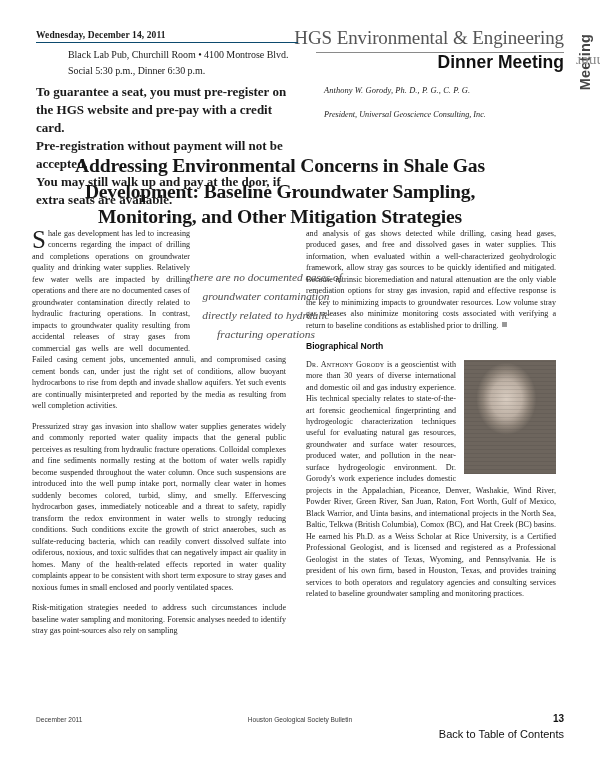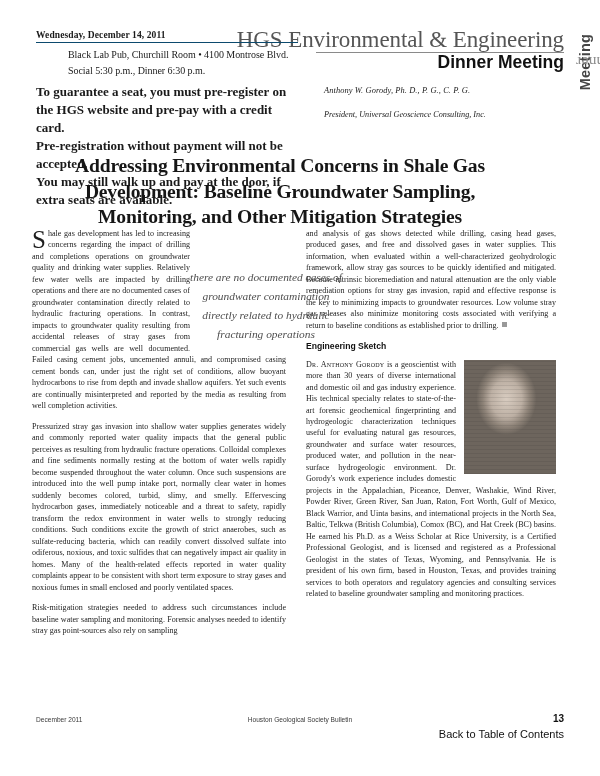--- a/index.html
+++ b/index.html
@@ -28,21 +28,21 @@
     position: absolute;
     left: 0; right: 0; top: 0;
     height: 132px;
   }
   .mast-title {
     position: absolute;
     right: 36px;
     top: 27px;
     text-align: right;
     font-family: "Liberation Serif", serif;
-    font-size: 23px;
+    font-size: 19px;
     letter-spacing: -0.1px;
     color: #555;
     white-space: nowrap;
   }
   .mast-title-rule {
     position: absolute;
     right: 36px;
     top: 52px;
     width: 248px;
     height: 1px;
@@ -302,21 +302,21 @@
   <div class="pullquote">there are no documented cases of groundwater contamination directly related to hydraulic fracturing operations</div>
 
   <div class="col left">
     <p class="dropcap"><span class="shape-right"></span><span>Shale gas development has led to increasing concerns regarding the impact of drilling and completions operations on groundwater quality and drinking water supplies. Relatively few water wells are impacted by drilling operations and there are no documented cases of groundwater contamination directly related to hydraulic fracturing operations. In contrast, impacts to groundwater quality resulting from accidental releases of stray gases from commercial gas wells are well documented. Failed casing cement jobs, uncemented annuli, and compromised casing cement bonds can, under just the right set of conditions, allow buoyant hydrocarbons to rise from depth and invade shallow aquifers. Yet such events are continually misinterpreted and reported by the media as resulting from well completion activities.</span></p>
     <p>Pressurized stray gas invasion into shallow water supplies generates widely and commonly reported water quality impacts that the general public perceives as resulting from hydraulic fracture operations. Colloidal complexes and fine sediments normally resting at the bottom of water wells rapidly become suspended throughout the water column. Once such suspensions are introduced into the well pump intake port, normally clear water in homes suddenly becomes colored, turbid, slimy, and smelly. Effervescing hydrocarbon gases, immediately noticeable and a threat to safety, rapidly transform the redox environment in water wells to strongly reducing conditions. Such conditions excite the growth of strict anaerobes, such as sulfate-reducing bacteria, which can readily convert dissolved sulfate into odiferous, noxious, and toxic sulfides that can negatively impact air quality in homes. Many of the health-related effects reported in water quality complaints appear to be consistent with short term exposure to stray gases and noxious fumes in small enclosed and poorly ventilated spaces.</p>
     <p>Risk-mitigation strategies needed to address such circumstances include baseline water sampling and monitoring. Forensic analyses needed to identify stray gas point-sources also rely on sampling</p>
   </div>
 
   <div class="col right">
     <p><span>and analysis of gas shows detected while drilling, casing head gases, produced gases, and free and dissolved gases in water supplies. This information, when evaluated within a well-characterized geohydrologic framework, allow stray gas sources to be quickly identified and mitigated. Because intrinsic bioremediation and natural attenuation are the only viable remediation options for stray gas invasion, rapid and effective response is the key to minimizing impacts to groundwater resources. Low volume stray gas releases also minimize monitoring costs associated with verifying a return to baseline conditions as established prior to drilling.</span><span class="endmark"></span></p>
-    <h2 class="bio-head">Engineering Sketch</h2>
+    <h2 class="bio-head">Biographical North</h2>
     <p>
       <span class="bio-photo">
           <span class="brow"></span>
         </span><span class="smallcaps">Dr. Anthony Gorody</span><span> is a geoscientist with more than 30 years of diverse international and domestic oil and gas industry experience. His technical specialty relates to state-of-the-art forensic geochemical fingerprinting and hydrogeologic characterization techniques useful for evaluating natural gas resources, groundwater and surface water resources, produced water, and pollution in the near-surface hydrogeologic environment. Dr. Gorody's work experience includes domestic projects in the Appalachian, Piceance, Denver, Washakie, Wind River, Powder River, Green River, San Juan, Raton, Fort Worth, Gulf of Mexico, Black Warrior, and Uinta basins, and international projects in the North Sea, Baltic, Telkwa (British Columbia), Comox (BC), and Hat Creek (BC) basins. He earned his Ph.D. as a Weiss Scholar at Rice University, is a Certified Professional Geologist, and is licensed and registered as a Professional Geologist in the states of Texas, Wyoming, and Pennsylvania. He is president of his own firm, based in Houston, Texas, and provides training services to both operators and regulatory agencies and consulting services related to baseline groundwater sampling and monitoring practices.</span>
     </p>
   </div>
 
   <div class="footer">
     <div class="f-left">December 2011</div>
     <div class="f-center">Houston Geological Society Bulletin</div>

